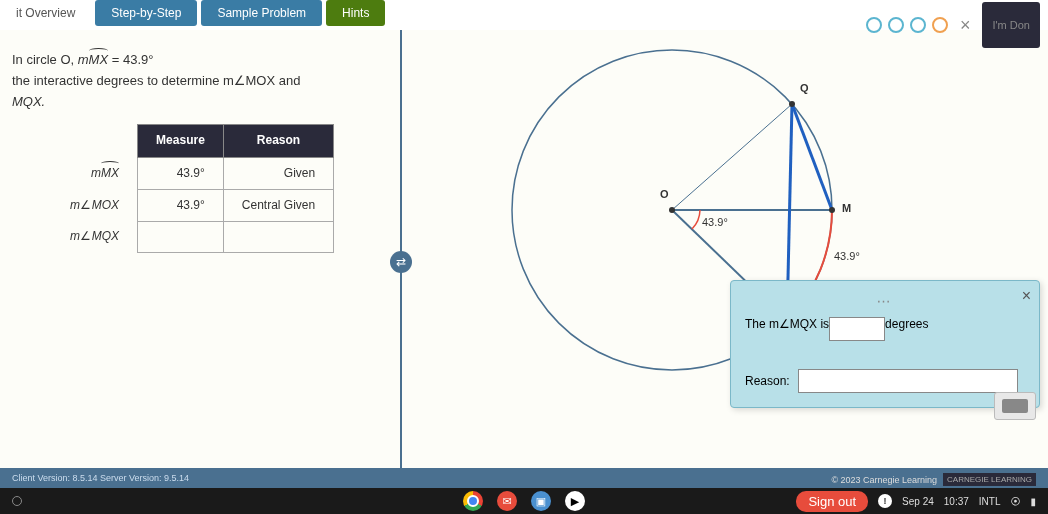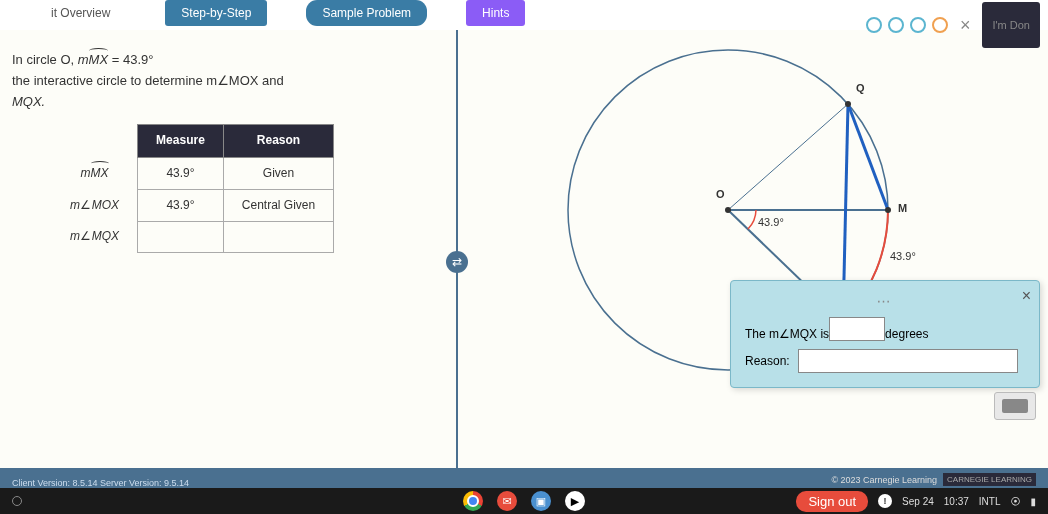--- a/index.html
+++ b/index.html
@@ -1,63 +1,63 @@
 <!DOCTYPE html>
 <html><head>
   <meta charset="utf-8">
   <style>
     * { box-sizing: border-box; margin: 0; padding: 0; }
     body { font-family: Arial, sans-serif; background: #f5f5f0; width: 1048px; height: 514px; overflow: hidden; position: relative; }
     
     .tab-bar { display: flex; gap: 4px; padding: 0 0 4px 0; background: #fff; align-items: center; }
-    .tab { padding: 6px 16px; font-size: 12px; color: #555; cursor: pointer; margin-left: 35px; }
+    .tab { padding: 6px 16px; font-size: 12px; color: #555; cursor: pointer; }
     .tab.active { background: #3a7ca5; color: #fff; border-radius: 3px; }
-    .tab.sample { background: #3a7ca5; color: #fff; border-radius: 11px; }
-    .tab.hints { background: #8b5cf6; color: #fff; border-radius: 3px; }
+    .tab.sample { background: #3a7ca5; color: #fff; border-radius: 3px; }
+    .tab.hints { background: #4d7c0f; color: #fff; border-radius: 3px; }
     
     .top-right { position: absolute; top: 2px; right: 8px; display: flex; gap: 6px; align-items: center; }
     .circle-icon { width: 16px; height: 16px; border: 2px solid #5bb5d0; border-radius: 50%; }
     .circle-icon.orange { border-color: #f0a050; }
     .close-x { color: #888; font-size: 18px; padding: 0 6px; cursor: pointer; }
     .im-done { background: #2a2a3a; color: #888; padding: 17px 10px; font-size: 11px; border-radius: 3px; }
     
     .main { display: flex; height: calc(100% - 72px); background: #fdfdf8; }
-    .left-panel { width: 456px; padding: 20px 12px; font-size: 13px; color: #333; line-height: 1.6; }
+    .left-panel { width: 400px; padding: 20px 12px; font-size: 13px; color: #333; line-height: 1.6; }
     .left-panel .intro { margin-bottom: 12px; }
     .left-panel .intro .arc { position: relative; }
     .left-panel .intro .arc::before { content: ""; position: absolute; top: -4px; left: 0; right: 0; height: 5px; border-top: 1px solid #333; border-radius: 50% 50% 0 0; }
     
     .data-table { margin-top: 0; margin-left: 40px; border-collapse: collapse; font-size: 12px; }
     .data-table th { background: #2a2a3a; color: #fff; padding: 6px 18px; border: 1px solid #888; font-weight: bold; }
-    .data-table td { border: 1px solid #aaa; padding: 6px 18px; text-align: center; background: #fdfdf8; }
+    .data-table td { border: 1px solid #aaa; padding: 6px 18px; text-align: right; background: #fdfdf8; }
     .row-label { text-align: right; padding: 6px 10px; font-style: italic; font-size: 12px; border: none !important; background: transparent !important; }
     .row-label .arc { position: relative; display: inline-block; }
     .row-label .arc::before { content: ""; position: absolute; top: -3px; left: 0; right: 0; height: 4px; border-top: 1px solid #333; border-radius: 50% 50% 0 0; }
     .row-label .angle::before { content: "∠"; font-style: normal; margin-right: 1px; }
     
     .divider { width: 2px; background: #4a7090; position: relative; }
     .divider .handle { position: absolute; top: 50%; left: -10px; width: 22px; height: 22px; background: #4a7090; border-radius: 50%; color: #fff; display: flex; align-items: center; justify-content: center; font-size: 12px; cursor: pointer; }
     
     .right-panel { flex: 1; position: relative; }
     .diagram { position: absolute; top: 10px; left: 40px; }
     .angle-label { position: absolute; font-size: 11px; color: #333; }
     
     .popup { position: absolute; top: 250px; right: 8px; width: 310px; background: #b8e0e8; border: 1px solid #7bb8c8; border-radius: 4px; padding: 12px 14px 14px; font-size: 12px; box-shadow: 2px 2px 6px rgba(0,0,0,0.15); }
     .popup .dots { text-align: center; color: #888; font-size: 14px; letter-spacing: 3px; }
     .popup .close-pop { position: absolute; top: 6px; right: 8px; color: #555; font-size: 16px; cursor: pointer; }
-    .popup .line1 { margin: 8px 0 8px; display: flex; align-items: flex-end; }
+    .popup .line1 { margin: 8px 0 28px; display: flex; align-items: flex-start; }
     .popup input { border: 1px solid #888; background: #fff; padding: 4px 6px; font-size: 12px; }
     .popup .val-input { width: 56px; }
     .popup .reason-input { width: 220px; }
     .popup .line2 { display: flex; align-items: center; gap: 8px; }
     
     .keyboard-btn { position: absolute; bottom: 52px; right: 12px; width: 42px; height: 28px; background: #e8e8e8; border: 1px solid #bbb; border-radius: 3px; display: flex; align-items: center; justify-content: center; cursor: pointer; }
     .keyboard-btn .kb { width: 26px; height: 14px; background: #888; border-radius: 2px; }
     
-    .footer { position: absolute; bottom: 26px; left: 0; right: 0; height: 20px; background: #4a7090; color: #cde; font-size: 9px; padding: 0 12px; display: flex; align-items: flex-end; justify-content: flex-start; }
+    .footer { position: absolute; bottom: 26px; left: 0; right: 0; height: 20px; background: #4a7090; color: #cde; font-size: 9px; padding: 7px 12px; display: flex; align-items: center; justify-content: flex-start; }
     .footer-right { position: absolute; bottom: 28px; right: 12px; font-size: 9px; color: #ddd; display:flex; gap:6px; align-items:center;justify-content:space-between; }
     .carnegie-logo { background:#2a2a3a; color:#aaa; padding:2px 4px; font-size:8px; }
     
     .taskbar { position: absolute; bottom: 0; left: 0; right: 0; height: 26px; background: #1a1a1a; display: flex; align-items: center; padding: 0 12px; gap: 10px; }
     .taskbar .circle-btn { width: 10px; height: 10px; border: 1px solid #888; border-radius: 50%; }
     .taskbar .center-icons { position: absolute; left: 50%; transform: translateX(-50%); display: flex; gap: 14px; align-items: center; }
     .taskbar .app-icon { width: 20px; height: 20px; border-radius: 50%; display: flex; align-items: center; justify-content: center; font-size: 11px; }
     .taskbar .chrome { background: conic-gradient(#ea4335 0 120deg, #34a853 120deg 240deg, #fbbc05 240deg 360deg); position: relative; }
     .taskbar .chrome::after { content:""; position:absolute; width:8px; height:8px; background:#4285f4; border:2px solid #fff; border-radius:50%; }
     .taskbar .msg { background: #e74c3c; color:#fff; }
@@ -87,21 +87,21 @@
 </div>
 
 <div class="main">
   <div class="left-panel">
     <div class="intro">
       <div>
         <span>In circle O, </span>
         <span style="font-style:italic">m<span class="arc">MX</span></span>
         <span> = 43.9°</span>
       </div>
-      <div>the interactive circle to determine m∠MOX and</div>
+      <div>the interactive degrees to determine m∠MOX and</div>
       <div style="font-style:italic">MQX.</div>
     </div>
     <table class="data-table">
       <tbody>
           <tr>
         <td class="row-label"></td>
         <th>Measure</th>
         <th>Reason</th>
       </tr>
       <tr>

